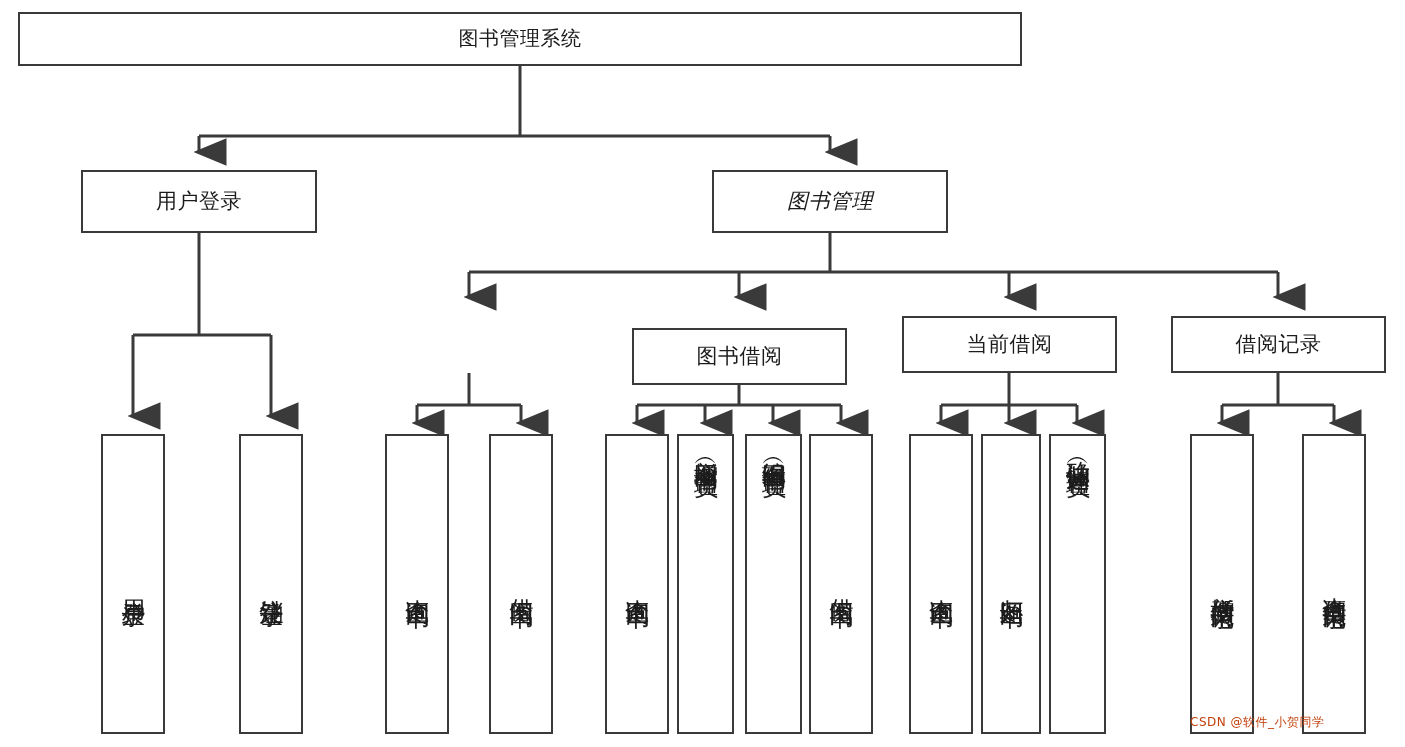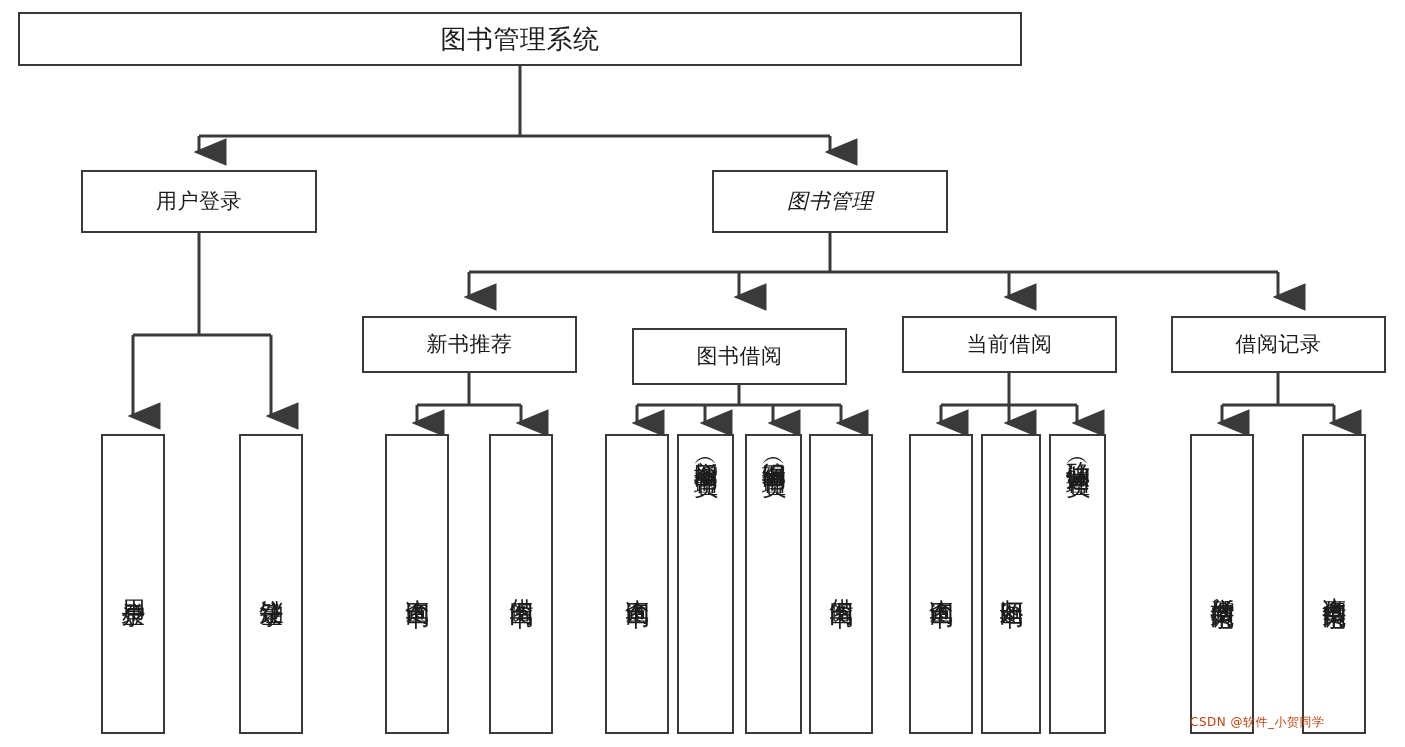--- a/index.html
+++ b/index.html
@@ -38,21 +38,21 @@
     text-align: center;
     line-height: 1.18;
     letter-spacing: 0.5px;
   }
   
   .node.horiz .node-label {
     font-size: 21px;
     writing-mode: horizontal-tb;
   }
   .node.root .node-label {
-    font-size: 26px;
+    font-size: 20px;
   }
   
   .node.vert {
     align-items: flex-start;
     justify-content: center;
     padding-top: 6px;
   }
   .node.vert .node-label {
     writing-mode: vertical-rl;
     text-orientation: upright;
@@ -133,23 +133,20 @@
     <span class="node-label">图书管理系统</span>
   </div>
 
   <div class="node horiz" style="left:81px; top:170px; width:236px; height:63px;">
     <span class="node-label">用户登录</span>
   </div>
   <div class="node horiz" style="left:712px; top:170px; width:236px; height:63px;font-style:italic;">
     <span class="node-label">图书管理</span>
   </div>
 
-  <div class="node horiz" style="left:362px; top:316px; width:215px; height:57px;">
-    <span class="node-label">新书推荐</span>
-  </div>
   <div class="node horiz" style="left:632px; top:328px; width:215px; height:57px;">
     <span class="node-label">图书借阅</span>
   </div>
   <div class="node horiz" style="left:902px; top:316px; width:215px; height:57px;">
     <span class="node-label">当前借阅</span>
   </div>
   <div class="node horiz" style="left:1171px; top:316px; width:215px; height:57px;">
     <span class="node-label">借阅记录</span>
   </div>
 

